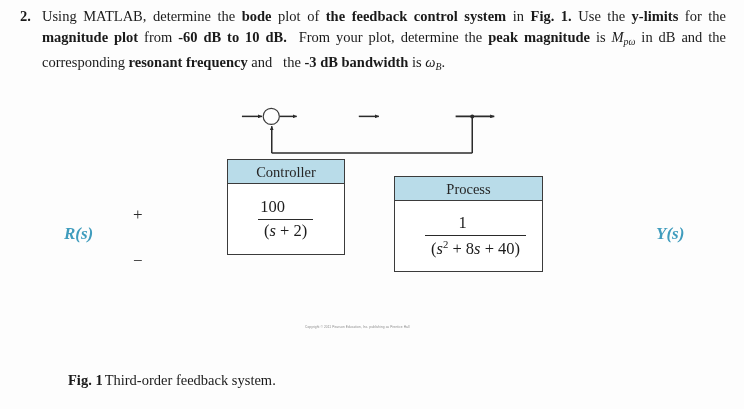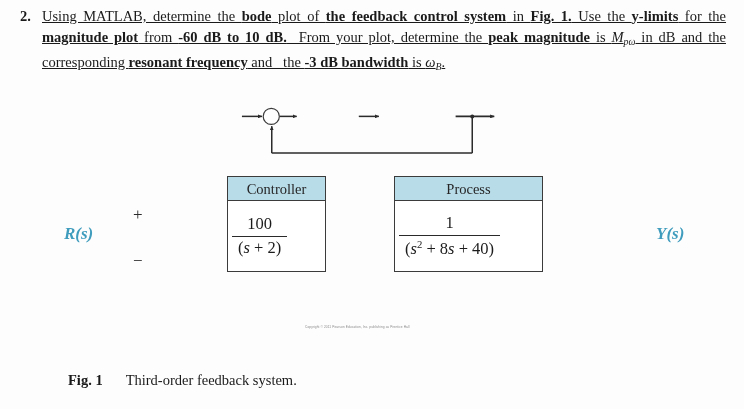--- a/index.html
+++ b/index.html
@@ -33,21 +33,20 @@
     font-size: 14.5px;
     line-height: 21px;
     width: 22px;
     flex: 0 0 22px;
   }
   .q-body {
     flex: 1 1 auto;
     font-size: 14.5px;
     line-height: 21px;
     text-align: justify;
-    text-decoration: underline;
   }
   .q-body b { font-weight: bold; }
   .sub {
     font-size: 0.68em;
     vertical-align: -0.28em;
     font-style: italic;
   }
   .mvar { font-style: italic; }
 
   
@@ -123,20 +122,21 @@
   }
   .frac .num {
     display: block;
     padding: 0 6px 2px 6px;
   }
   .frac .den {
     display: block;
     border-top: 1.4px solid #2a2a2a;
     padding: 2px 6px 0 6px;
     font-style: italic;
+    margin-left: 26px;
   }
   .frac .den .upright { font-style: normal; }
   .sup2 {
     font-size: 0.65em;
     vertical-align: 0.55em;
     font-style: normal;
   }
 
   
   .copyright {
@@ -155,21 +155,21 @@
   .caption {
     position: absolute;
     left: 68px;
     top: 372px;
     font-family: "Liberation Serif", serif;
     font-size: 14.5px;
     color: #1a1a1a;
     white-space: nowrap;
   }
   .caption .cap-label { font-weight: bold; }
-  .caption .cap-text { margin-left: 23px; }
+  .caption .cap-text { margin-left: 2px; }
 </style>
 </head>
 <body>
 
 <div id="page">
 
   <div class="problem">
     <div class="problem-row">
       <div class="q-number">2.</div>
       <div class="q-body">
@@ -208,21 +208,21 @@
 
       <circle cx="166" cy="238" r="16.5" fill="#ffffff" stroke="#3b3b3b" stroke-width="2.4"></circle>
     </svg>
 
     <div class="sig-label" id="label-rs" style="top:74px;text-align:center;">R(s)</div>
     <div class="sig-label" id="label-ys" style="top:74px;">Y(s)</div>
 
     <div class="sign" style="left:133px; top:56px;">+</div>
     <div class="sign" style="left:133px; top:102px;">−</div>
 
-    <div class="block" style="left:227px; top:26px; width:99px; height:96px;">
+    <div class="block" style="left:227px; top:9px; width:118px; height:96px;">
       <div class="block-header" style="background:#b9dce9;">Controller</div>
       <div class="block-body">
         <span class="frac">
           <span class="num">100</span>
           <span class="den">
             <span class="upright">(</span><span>s</span><span class="upright"> + 2)</span>
           </span>
         </span>
       </div>
     </div>

